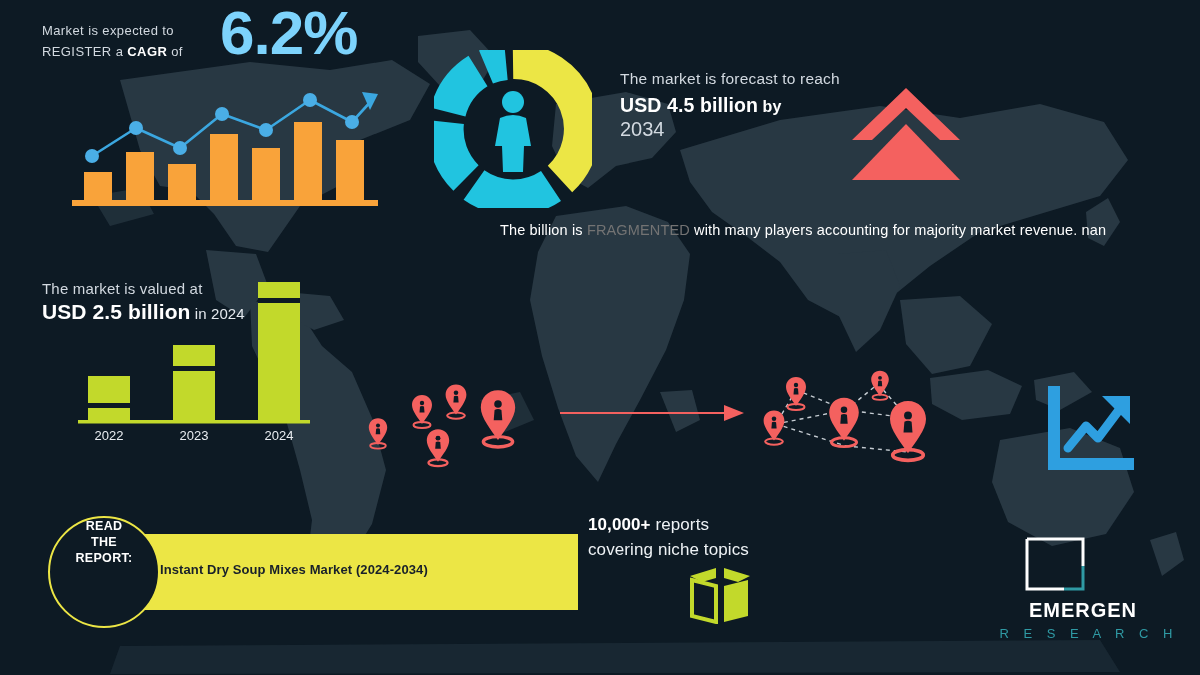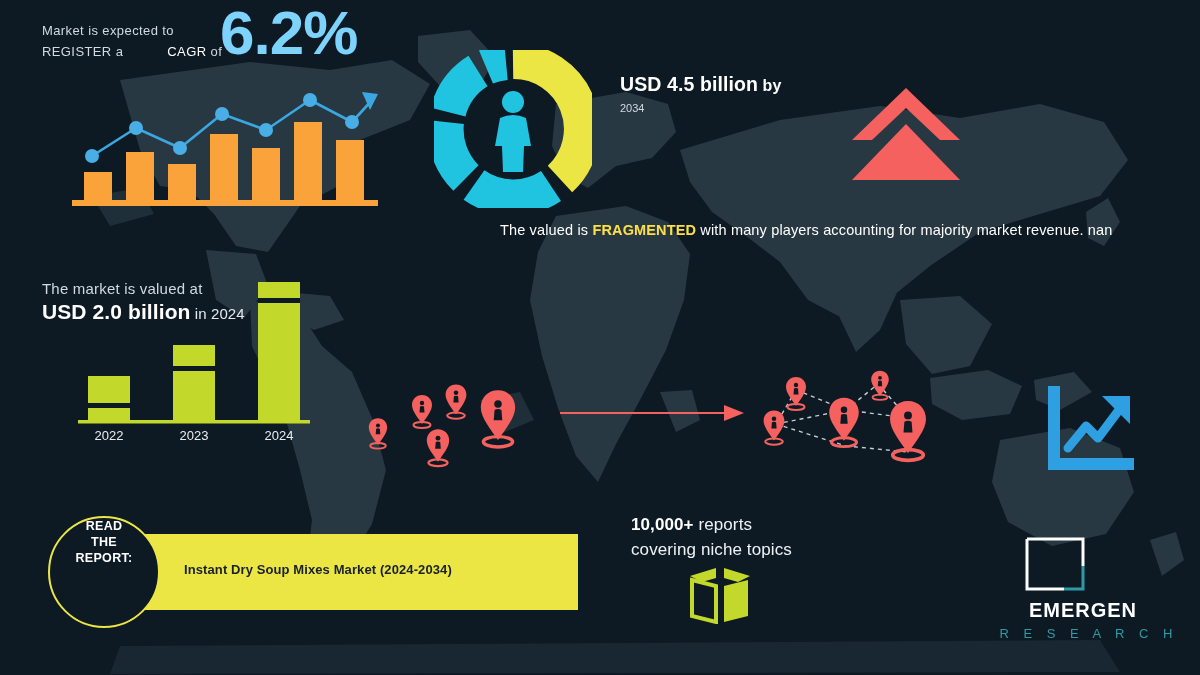--- a/index.html
+++ b/index.html
@@ -33,21 +33,21 @@
     width: 360px; height: 76px;
   }
   #cagr-text {
     position: absolute; left: 0; top: 6px;
     width: 195px;
     font-size: 13px;
     line-height: 21px;
     letter-spacing: .4px;
     color: #d2d9e0;
   }
-  #cagr-text .strong { color: #ffffff; font-weight: 400; margin-left: 40px; }
+  #cagr-text .strong { color: #ffffff; font-weight: 700; }
   #cagr-value {
     position: absolute; left: 178px; top: -12px;
     font-size: 62px;
     font-weight: 700;
     color: #7dd3fc;
     letter-spacing: -1px;
     line-height: 1;
   }
 
   
@@ -70,39 +70,39 @@
   #forecast-lead {
     font-size: 15.5px; line-height: 21px; color: #d2d9e0; letter-spacing: .2px;
   }
   #forecast-value {
     margin-top: 4px;
     font-size: 19.5px; font-weight: 700; color: #ffffff; letter-spacing: .1px;
     line-height: 24px;
   }
   #forecast-value .sfx { font-size: 16px; font-weight: 700; text-align: center; }
   #forecast-year {
-    font-size: 11px; color: #d2d9e0; line-height: 20px;
+    font-size: 20px; color: #d2d9e0; line-height: 20px;
   }
 
   
   #growth-arrows {
     position: absolute; left: 848px; top: 86px;
     width: 116px; height: 96px;
   }
 
   
   #fragmented-block {
     position: absolute; left: 500px; top: 219px;
     width: 640px;
     font-size: 14.5px;
     line-height: 23px;
     color: #ffffff;
     letter-spacing: .15px;
   }
-  #fragmented-block .hl { color: #fde047; font-weight: 700; }
+  #fragmented-block .hl { color: #737373; font-weight: 400; }
 
   
   #valuation-block {
     position: absolute; left: 42px; top: 254px;
     width: 300px;
   }
   #valuation-lead {
     font-size: 15px; color: #d2d9e0; line-height: 21px; letter-spacing: .2px; margin-top: 24px;
   }
   #valuation-value {
@@ -130,21 +130,21 @@
     position: absolute; left: 48px; top: 516px;
     width: 490px; height: 112px;
   }
   #cta-bar {
     position: absolute; left: 94px; top: 18px;
     width: 436px; height: 76px;
     background: #ece645;
   }
   #cta-title {
     position: absolute; left: 160px; top: 562px;
-    font-size: 13px; font-weight: 700; color: #18202a; letter-spacing: .1px; margin-left: 24px;
+    font-size: 13px; font-weight: 700; color: #18202a; letter-spacing: .1px;
   }
   #cta-circle {
     position: absolute; left: 0px; top: 0px;
     width: 112px; height: 112px;
     border-radius: 50%;
     background: #0d1a24;
     border: 2.5px solid #ece645;
     box-sizing: border-box;
   }
   #cta-circle-label {
@@ -154,21 +154,21 @@
     font-size: 12.5px; font-weight: 700; line-height: 16px;
     color: #ffffff; letter-spacing: .3px; text-align: center;
   }
 
   
   #reports-block {
     position: absolute; left: 588px; top: 512px;
     width: 240px;
   }
   #reports-text {
-    font-size: 17px; line-height: 25px; color: #eef2f5; letter-spacing: .1px; margin-left: 43px;
+    font-size: 17px; line-height: 25px; color: #eef2f5; letter-spacing: .1px;
   }
   #reports-text .num { font-weight: 700; color: #ffffff; }
   #book-icon { position: absolute; left: 688px; top: 566px; width: 64px; height: 58px; }
 
   
   #brand {
     position: absolute; left: 988px; top: 536px;
     width: 190px; height: 110px;
   }
   #brand-mark { position: absolute; left: 36px; top: 0px; width: 62px; height: 56px; }
@@ -278,39 +278,40 @@
       <path stroke="#21c4e0" d="M 14 62 A 68 68 0 0 1 44 21"></path>
       <path stroke="#21c4e0" d="M 52 17 A 68 68 0 0 1 72 12"></path>
     </g>
     <g fill="#21c4e0">
       <circle cx="79" cy="52" r="11"></circle>
       <path d="M66 68 q13 -6 26 0 l5 28 -7 0 -1 26 -20 0 -1 -26 -7 0 Z"></path>
     </g>
   </svg>
 
   <div id="forecast-block">
+    <div id="forecast-lead">The market is forecast to reach</div>
     <div id="forecast-value">
       <span>USD 4.5 billion</span><span class="sfx"> by</span>
     </div>
     <div id="forecast-year">2034</div>
   </div>
 
   <svg id="growth-arrows" viewBox="0 0 116 96" xmlns="http://www.w3.org/2000/svg">
     <path d="M58 2 L112 54 L92 54 L58 22 L24 54 L4 54 Z" fill="#f4615f"></path>
     <path d="M58 38 L112 94 L4 94 Z" fill="#f4615f"></path>
   </svg>
 
   <div id="fragmented-block">
-    <span>The valued is </span><span class="hl">FRAGMENTED</span><span> with many players accounting for majority market revenue. nan</span>
+    <span>The billion is </span><span class="hl">FRAGMENTED</span><span> with many players accounting for majority market revenue. nan</span>
   </div>
 
   <div id="valuation-block">
     <div id="valuation-lead">The market is valued at</div>
     <div id="valuation-value">
-      <span>USD 2.0 billion</span><span class="sfx"> in 2024</span>
+      <span>USD 2.5 billion</span><span class="sfx"> in 2024</span>
     </div>
   </div>
 
   <svg id="green-chart" viewBox="0 0 260 175" xmlns="http://www.w3.org/2000/svg">
     <g fill="#c2d92b">
       <rect x="26" y="104" width="42" height="44"></rect>
       <rect x="111" y="73" width="42" height="75"></rect>
       <rect x="196" y="10" width="42" height="138"></rect>
     </g>
     <g fill="#0d1a24">

